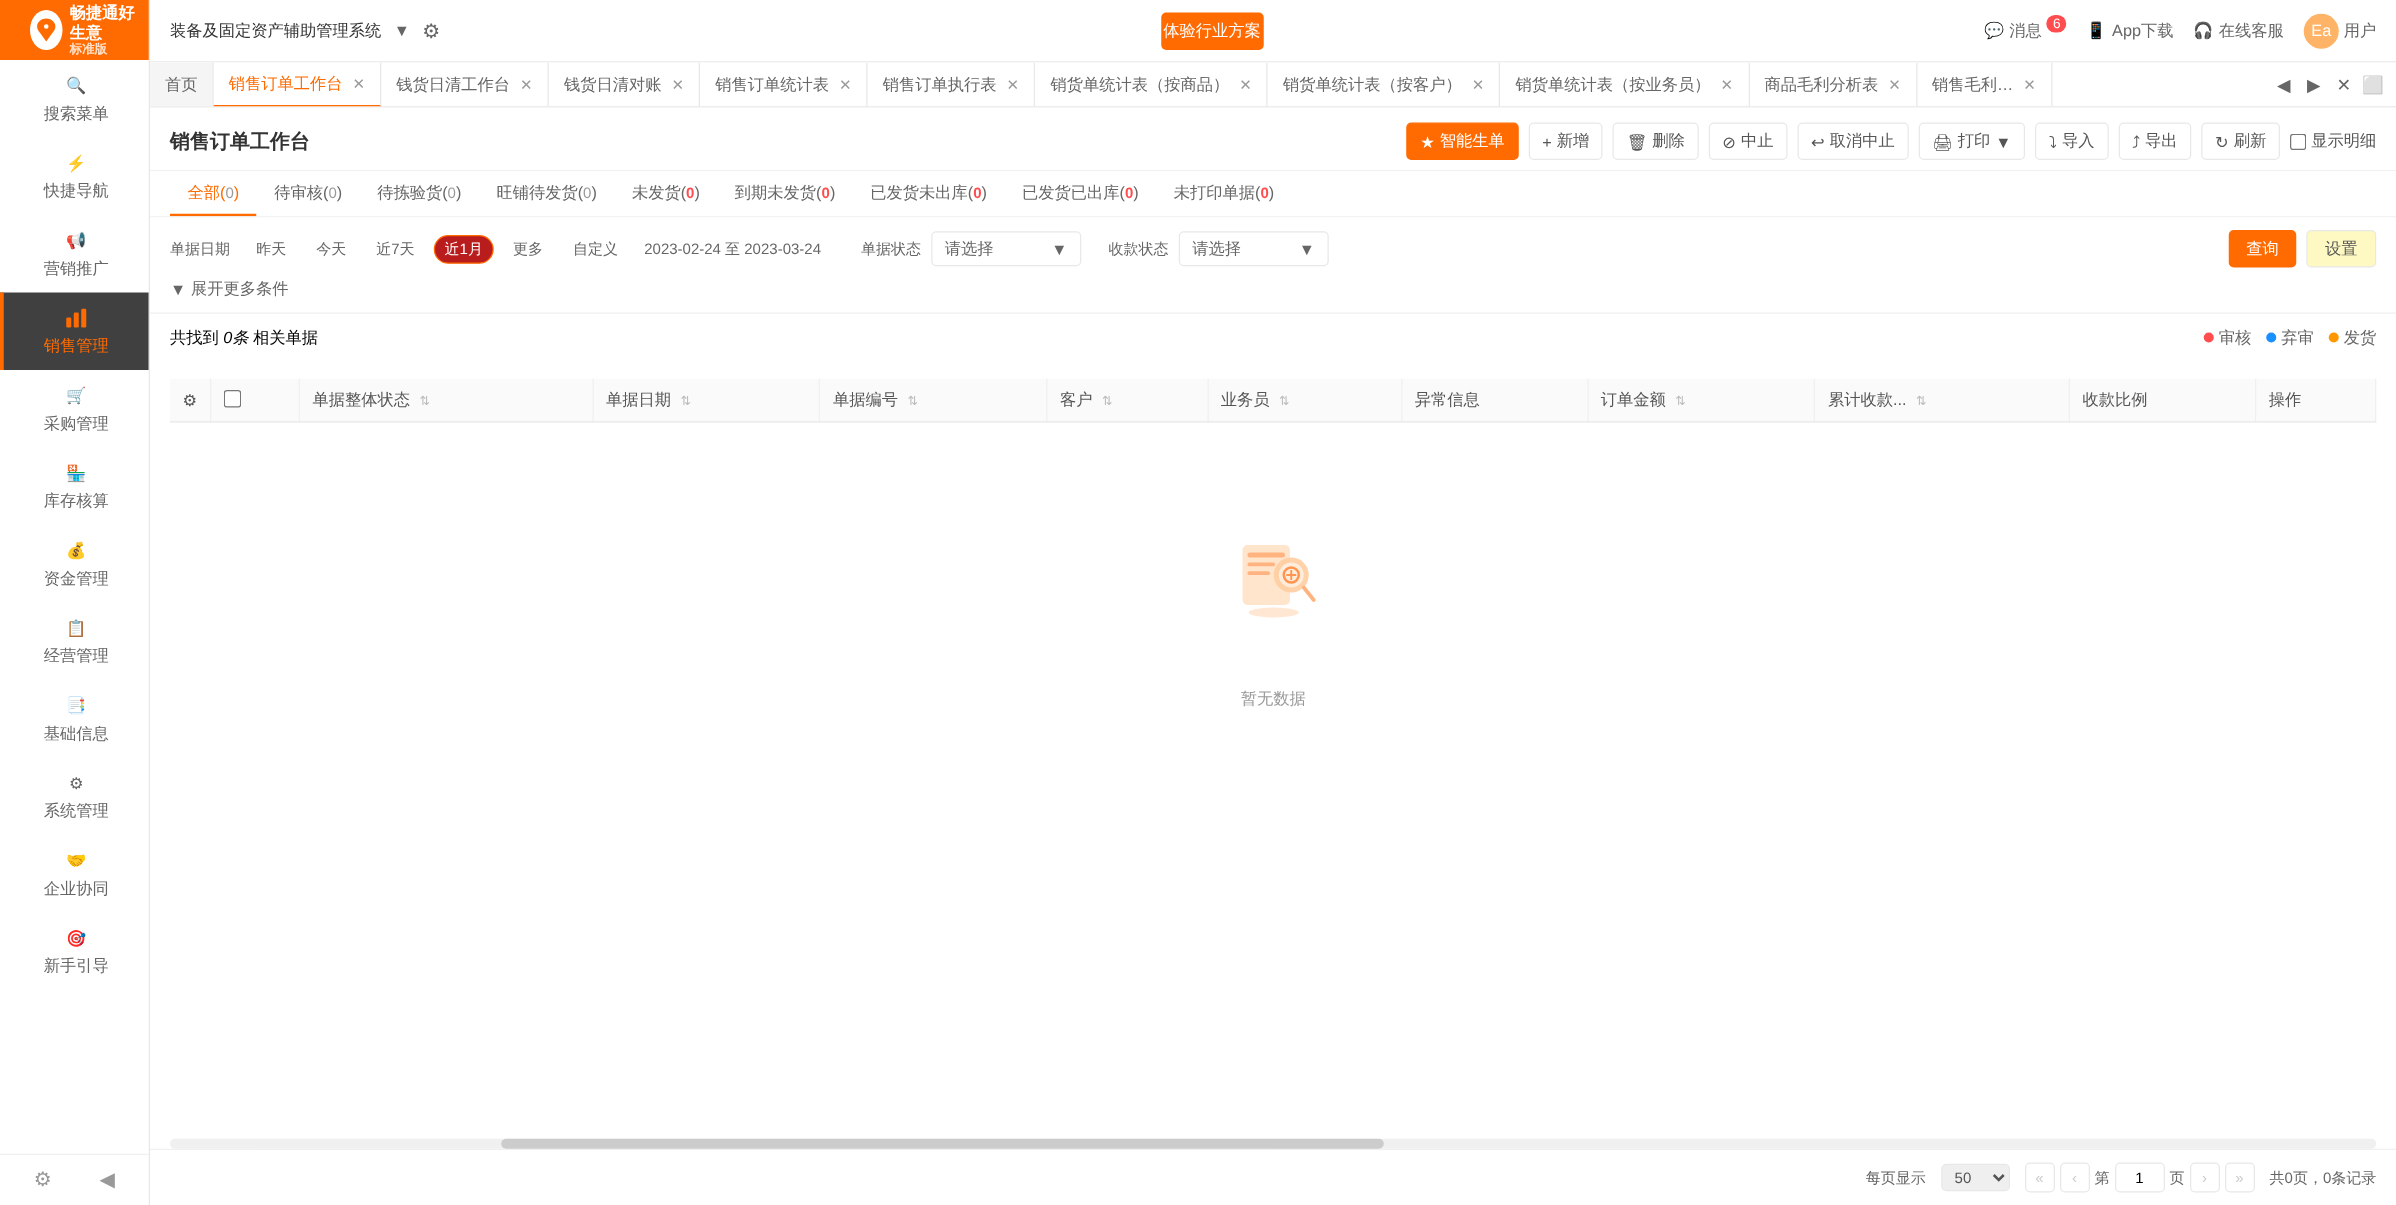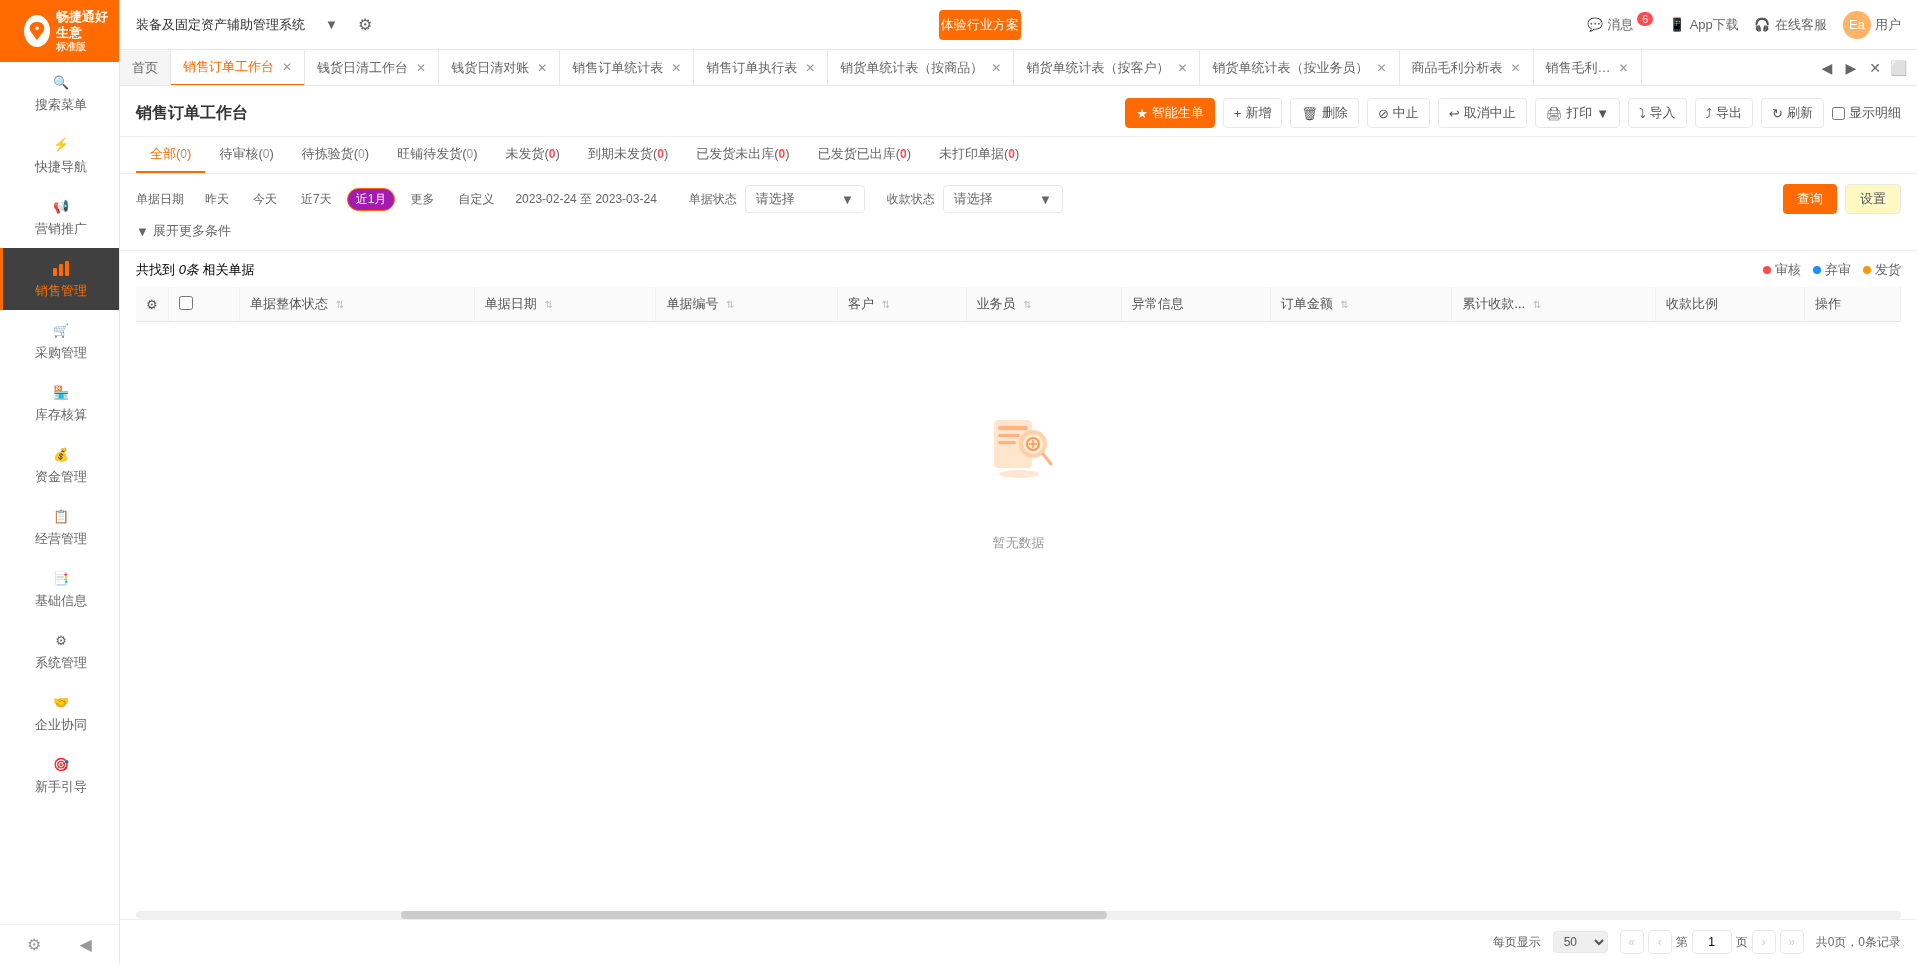--- a/index.html
+++ b/index.html
@@ -1,37 +1,37 @@
 <!DOCTYPE html>
 <html><head>
   <meta charset="utf-8">
   <style>
     * { box-sizing: border-box; margin: 0; padding: 0; font-family: 'Microsoft YaHei', Arial, sans-serif; font-size: 13px; }
     body { display: flex; height: 964px; overflow: hidden; background: #f5f5f5; }
 
     
     .sidebar { width: 120px; background: #fff; display: flex; flex-direction: column; border-right: 1px solid #e8e8e8; flex-shrink: 0; }
-    .sidebar-logo { height: 62px; background: #ff6b00; display: flex; align-items: center; justify-content: center; gap: 6px; color: #fff; font-size: 14px; font-weight: bold; padding-left: 24px; }
+    .sidebar-logo { height: 48px; background: #ff6b00; display: flex; align-items: center; justify-content: center; gap: 6px; color: #fff; font-size: 14px; font-weight: bold; padding-left: 24px; }
     .sidebar-logo-icon { width: 32px; height: 32px; background: #fff; border-radius: 50%; display: flex; align-items: center; justify-content: center; }
     .sidebar-logo-icon svg { width: 22px; height: 22px; }
     .sidebar-logo-text { display: flex; flex-direction: column; line-height: 1.2; font-size: 11px; }
     .sidebar-logo-text .main { font-size: 13px; font-weight: bold; }
     .sidebar-menu { flex: 1; overflow-y: auto; }
     .sidebar-menu-item { padding: 10px 8px; display: flex; flex-direction: column; align-items: center; gap: 4px; cursor: pointer; color: #666; font-size: 12px; border-left: 3px solid transparent; }
     .sidebar-menu-item.active { background: #404040; color: #ff6b00; border-left-color: #ff6b00; }
     .sidebar-menu-item .menu-icon { width: 20px; height: 20px; display: flex; align-items: center; justify-content: center; }
     .sidebar-footer { padding: 10px 8px; display: flex; justify-content: space-around; border-top: 1px solid #f0f0f0; }
     .sidebar-footer-btn { cursor: pointer; color: #999; font-size: 16px; }
 
     
     .main { flex: 1; display: flex; flex-direction: column; overflow: hidden; }
 
     
     .topbar { height: 50px; background: #fff; border-bottom: 1px solid #e8e8e8; display: flex; align-items: center; justify-content: space-between; padding: 0 16px; flex-shrink: 0; }
-    .topbar-left { display: flex; align-items: center; gap: 20px; }
+    .topbar-left { display: flex; align-items: center; gap: 10px; }
     .topbar-title { font-size: 13px; color: #333; }
     .topbar-dropdown { display: flex; align-items: center; gap: 4px; cursor: pointer; color: #666; }
     .topbar-settings { cursor: pointer; color: #666; font-size: 16px; }
     .topbar-btn { background: #ff6b00; color: #fff; border: none; border-radius: 4px; padding: 6px 2px; cursor: pointer; font-size: 13px; }
     .topbar-right { display: flex; align-items: center; gap: 16px; color: #666; }
     .topbar-right-item { display: flex; align-items: center; gap: 4px; cursor: pointer; font-size: 12px; }
     .badge { background: #ff4d4f; color: #fff; border-radius: 10px; padding: 1px 5px; font-size: 11px; position: relative; top: -6px; }
     .user-avatar { width: 28px; height: 28px; background: #ffb366; border-radius: 50%; display: flex; align-items: center; justify-content: center; color: #fff; font-size: 11px; }
 
     
@@ -55,38 +55,38 @@
     .page-actions { display: flex; gap: 8px; align-items: center; flex-wrap: wrap; }
     .action-btn { display: flex; align-items: center; gap: 4px; padding: 5px 10px; border: 1px solid #e8e8e8; background: #fff; border-radius: 4px; cursor: pointer; font-size: 12px; color: #555; }
     .action-btn.primary { background: #ff6b00; border-color: #ff6b00; color: #fff; }
 
     
     .filter-area { padding: 10px 16px; background: #fff; border-bottom: 1px solid #f0f0f0; flex-shrink: 0; }
     .filter-row { display: flex; align-items: center; gap: 12px; flex-wrap: wrap; }
     .filter-label { color: #666; font-size: 12px; white-space: nowrap; }
     .filter-date-group { display: flex; gap: 6px; align-items: center; flex-wrap: wrap; }
     .filter-date-btn { padding: 2px 8px; border-radius: 12px; cursor: pointer; font-size: 12px; color: #666; border: 1px solid transparent; }
-    .filter-date-btn.active { background: #a21caf; color: #fff; border-color: #ff6b00; }
+    .filter-date-btn.active { background: #b91c1c; color: #fff; border-color: #ff6b00; }
     .filter-date-input { font-size: 12px; color: #666; }
     .filter-select { display: flex; align-items: center; gap: 4px; padding: 4px 10px; border: 1px solid #e8e8e8; border-radius: 4px; cursor: pointer; min-width: 120px; font-size: 12px; color: #666; background: #fff; }
     .filter-expand { display: flex; align-items: center; gap: 4px; cursor: pointer; color: #666; font-size: 12px; }
     .filter-actions { display: flex; gap: 8px; margin-left: auto; }
     .query-btn { background: #ff6b00; color: #fff; border: none; border-radius: 4px; padding: 5px 14px; cursor: pointer; font-size: 13px; }
     .setup-btn { background: #fef9c3; color: #555; border: 1px solid #e8e8e8; border-radius: 4px; padding: 5px 14px; cursor: pointer; font-size: 13px; }
 
     
     .sub-tabs { display: flex; gap: 0; border-bottom: 1px solid #f0f0f0; background: #fff; flex-shrink: 0; padding: 0 16px; overflow-x: auto; }
     .sub-tab { padding: 8px 14px; cursor: pointer; font-size: 13px; color: #666; border-bottom: 2px solid transparent; white-space: nowrap; }
     .sub-tab.active { color: #ff6b00; border-bottom-color: #ff6b00; }
     .sub-tab .count { color: #999; font-size: 12px; }
     .sub-tab .count.red { color: #ff4d4f; font-weight: bold; }
 
     
     .table-area { flex: 1; overflow: auto; padding: 10px 16px; }
-    .table-summary { display: flex; align-items: center; justify-content: space-between; margin-bottom: 8px; }
+    .table-summary { display: flex; align-items: center; justify-content: space-between; margin-bottom: 24px; }
     .table-summary-actions { display: flex; gap: 12px; }
     .table-action-link { font-size: 12px; color: #666; cursor: pointer; display: flex; align-items: center; gap: 4px; }
     .dot-red { width: 8px; height: 8px; background: #ff4d4f; border-radius: 50%; display: inline-block; }
     .dot-blue { width: 8px; height: 8px; background: #1890ff; border-radius: 50%; display: inline-block; }
     .dot-orange { width: 8px; height: 8px; background: #ff9800; border-radius: 50%; display: inline-block; }
 
     
     .data-table { width: 100%; border-collapse: collapse; font-size: 12px; min-width: 900px; }
     .data-table th { background: #fafafa; border-bottom: 1px solid #e8e8e8; border-right: 1px solid #f0f0f0; padding: 8px 10px; text-align: left; color: #555; font-weight: normal; white-space: nowrap; }
     .data-table th:first-child { width: 30px; }

